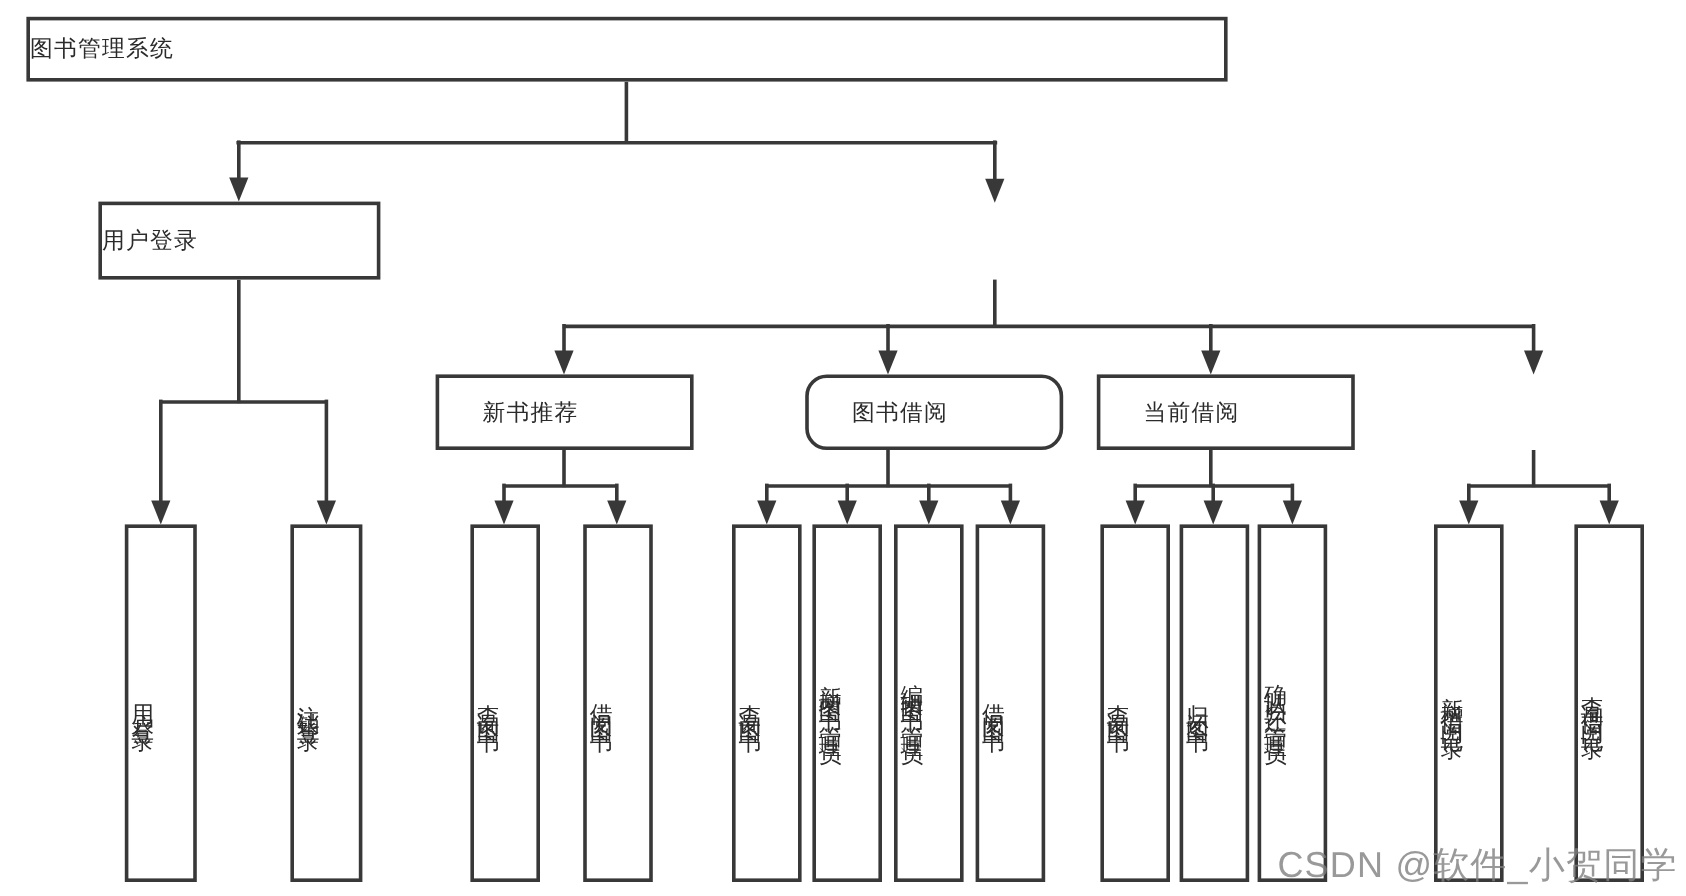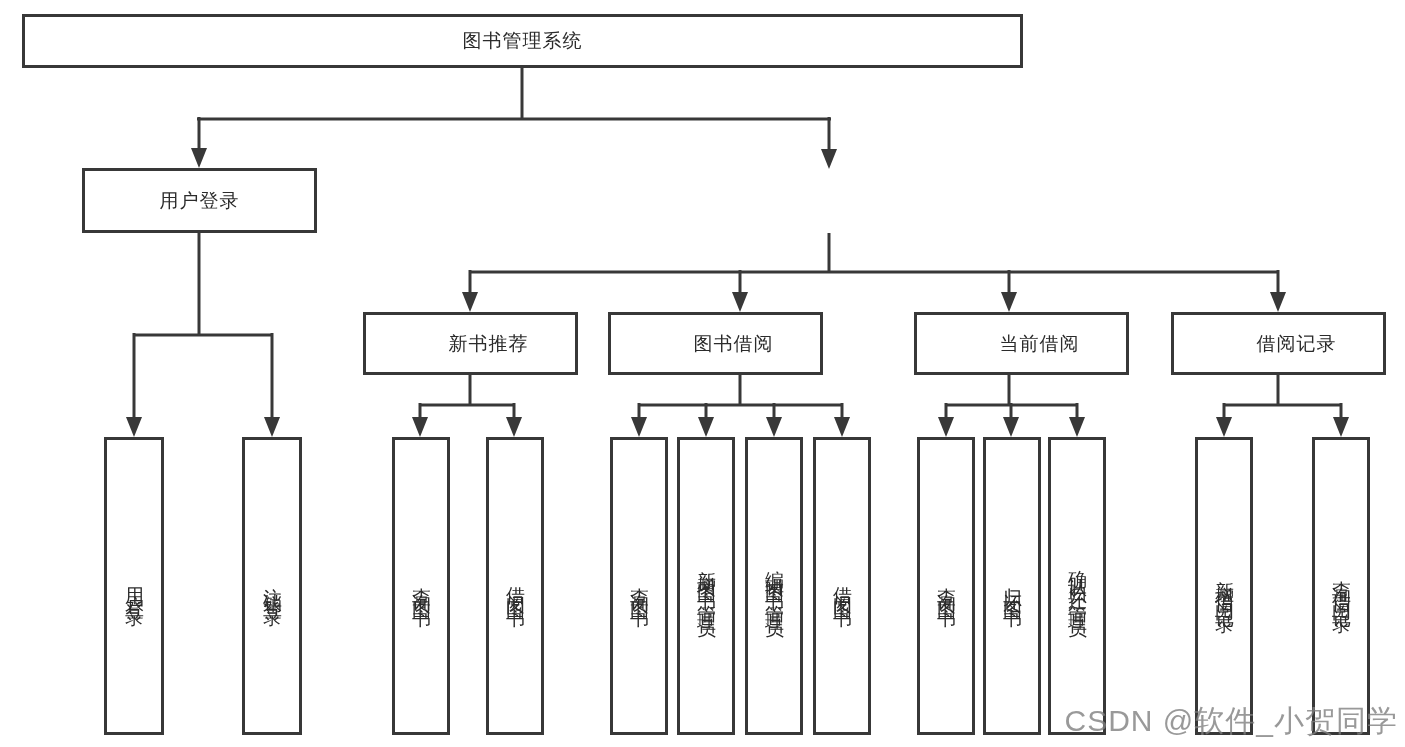--- a/index.html
+++ b/index.html
@@ -5,37 +5,37 @@
   html,body { margin:0; padding:0; background:#fff; }
   .canvas {
     position:relative; width:1405px; height:747px; background:#ffffff;
     font-family:"Liberation Sans", sans-serif; overflow:hidden;
     color:#2b2b2b;
   }
   .connectors { position:absolute; left:0; top:0; z-index:1; }
   .node {
     position:absolute; box-sizing:border-box; z-index:2;
     border:3px solid #383838; background:#ffffff;
-    display:flex; align-items:center; justify-content:center;
+    display:flex; align-items:center; 
     text-align:center;
   }
   .h-label { font-size:19px; letter-spacing:1px; }
   .v-label {
     writing-mode:vertical-rl; text-orientation:mixed;
     font-size:19px; letter-spacing:7px; line-height:1.1;
   }
   
   .n-root { left:22px;  top:14px;  width:1001px; height:54px; }
   
   .n-user  { left:82px;  top:168px; width:235px; height:65px; }
   .n-mgmt  { left:712px; top:169px; width:235px; height:64px; }
   
   .n-l3 { top:312px; height:63px; width:215px;padding-left:36px; }
   .n-rec  { left:363px; }
-  .n-bor  { left:608px; }
+  .n-bor  { left:671px;border-radius:18px; }
   .n-cur  { left:902px;margin-left:12px; }
   .n-log  { left:1171px; }
   
   .n-l4 { top:437px; height:298px; width:58px; }
   .n-a1 { left:104px; width:60px; }
   .n-a2 { left:242px; width:60px; }
   .n-b1 { left:392px; }
   .n-b2 { left:486px; }
   .n-c1 { left:610px; }
   .n-c2 { left:677px; }
@@ -129,23 +129,20 @@
 
   <div class="node n-l3 n-rec">
     <span class="h-label">新书推荐</span>
   </div>
   <div class="node n-l3 n-bor">
     <span class="h-label">图书借阅</span>
   </div>
   <div class="node n-l3 n-cur">
     <span class="h-label">当前借阅</span>
   </div>
-  <div class="node n-l3 n-log">
-    <span class="h-label">借阅记录</span>
-  </div>
 
   <div class="node n-l4 n-a1">
     <span class="v-label">用户登录</span>
   </div>
   <div class="node n-l4 n-a2">
     <span class="v-label">注销登录</span>
   </div>
 
   <div class="node n-l4 n-b1">
     <span class="v-label">查询图书</span>

